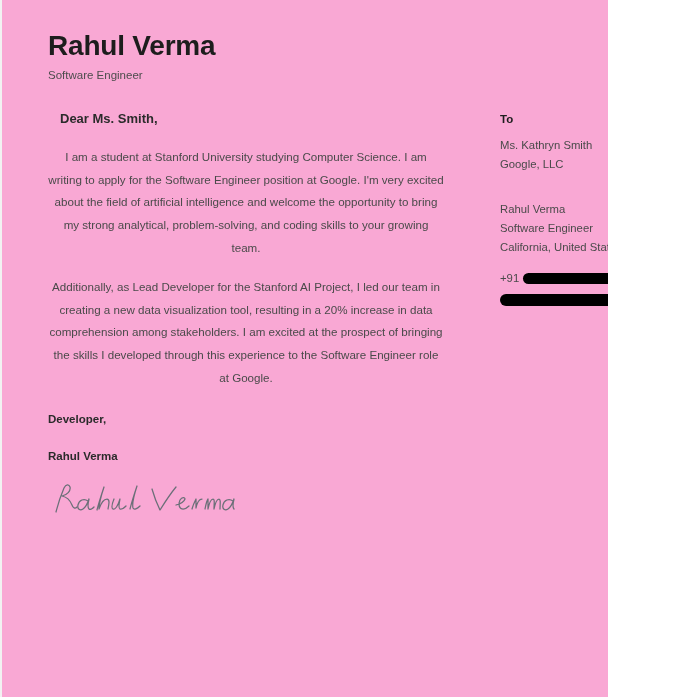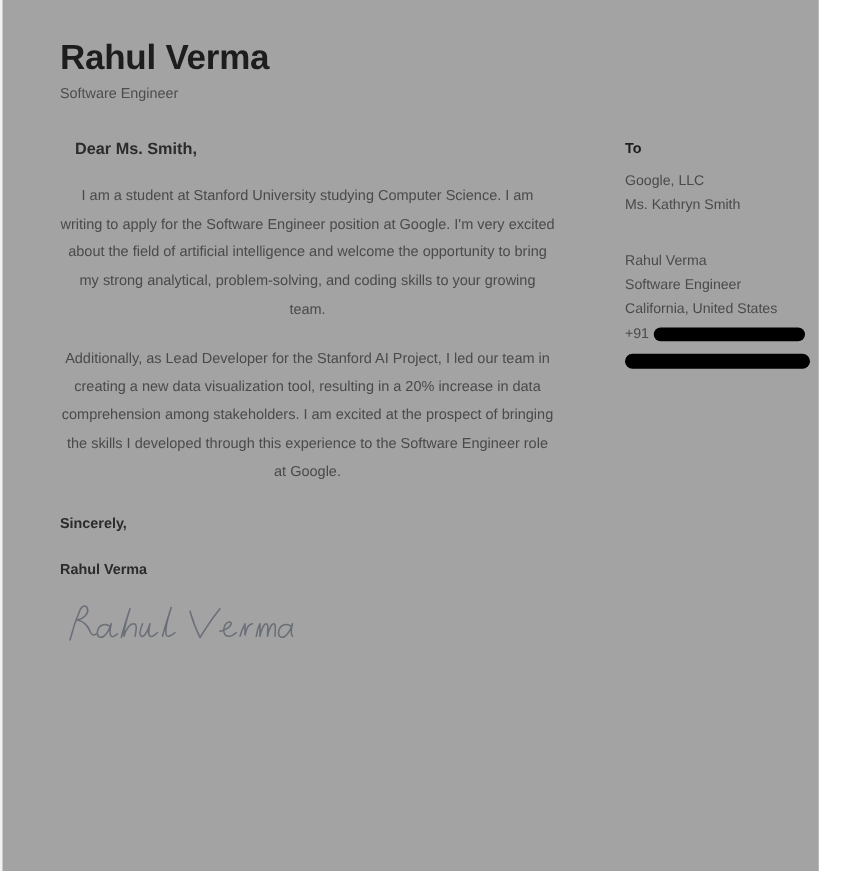--- a/index.html
+++ b/index.html
@@ -2,23 +2,23 @@
 <html><head>
 <meta charset="utf-8">
 <style>
   html, body {
     margin: 0;
     padding: 0;
     background: #ffffff;
   }
   .page {
     position: relative;
-    width: 655px;
+    width: 608px;
     height: 697px;
-    background: #a3a3a3;
+    background: #f9a8d4;
     box-sizing: border-box;
     overflow: hidden;
     font-family: "Liberation Sans", sans-serif;
     text-decoration: underline;
     -webkit-font-smoothing: antialiased;
   }
   .page-edge-left {
     position: absolute;
     left: 0;
     top: 0;
@@ -117,21 +117,21 @@
     font-weight: 400;
     color: #4a4a4a;
     line-height: 1.68;
     white-space: nowrap;
   }
 
   
   .redaction-row {
     display: flex;
     align-items: center;
-    margin-top: 3px;
+    margin-top: 14px;
     height: 15px;
   }
   .redaction-prefix {
     font-size: 11.3px;
     font-weight: 400;
     color: #4a4a4a;
     line-height: 1.68;
     margin-right: 4px;
     white-space: nowrap;
   }
@@ -160,21 +160,21 @@
     <div class="doc-subtitle">Software Engineer</div>
   </div>
 
   <div class="letter-body">
 
     <p class="salutation">Dear Ms. Smith,</p>
 
     <p class="paragraph">I am a student at Stanford University studying Computer Science. I am writing to apply for the Software Engineer position at Google. I'm very excited about the field of artificial intelligence and welcome the opportunity to bring my strong analytical, problem-solving, and coding skills to your growing team.</p>
     <p class="paragraph">Additionally, as Lead Developer for the Stanford AI Project, I led our team in creating a new data visualization tool, resulting in a 20% increase in data comprehension among stakeholders. I am excited at the prospect of bringing the skills I developed through this experience to the Software Engineer role at Google.</p>
 
-    <p class="closing">Sincerely,</p>
+    <p class="closing">Developer,</p>
     <p class="closing-name">Rahul Verma</p>
 
     <div class="signature">
       <svg width="190" height="46" viewBox="0 0 190 46" fill="none" xmlns="http://www.w3.org/2000/svg" aria-hidden="true">
         <g stroke="#6b6f78" stroke-width="1.25" fill="none" stroke-linecap="round" stroke-linejoin="round">
 
           <path d="M8 34 C10 26, 13 17, 16 10 C18 6, 21 6, 22 9 C23 13, 19 17, 14 18 C19 19, 22 22, 24 27 C25 30, 27 31, 29 29"></path>
 
           <path d="M40 23 C36 20, 31 22, 30 27 C29 31, 32 33, 35 31 C38 29, 40 24, 41 21 C40 25, 39 29, 41 31 C42 32, 44 31, 46 29"></path>
 
@@ -195,22 +195,22 @@
           <path d="M185 23 C181 20, 176 22, 175 27 C174 31, 177 33, 180 31 C183 29, 185 24, 186 21 C185 25, 184 29, 186 31"></path>
         </g>
       </svg>
     </div>
   </div>
 
   <div class="side-column">
 
     <div class="side-block">
       <div class="side-heading">To</div>
+      <div class="side-line">Ms. Kathryn Smith</div>
       <div class="side-line">Google, LLC</div>
-      <div class="side-line">Ms. Kathryn Smith</div>
     </div>
 
     <div class="side-block">
       <div class="side-line">Rahul Verma</div>
       <div class="side-line">Software Engineer</div>
       <div class="side-line">California, United States</div>
 
       <div class="redaction-row">
         <span class="redaction-prefix">+91</span>
         <span class="redaction-bar phone"></span>

